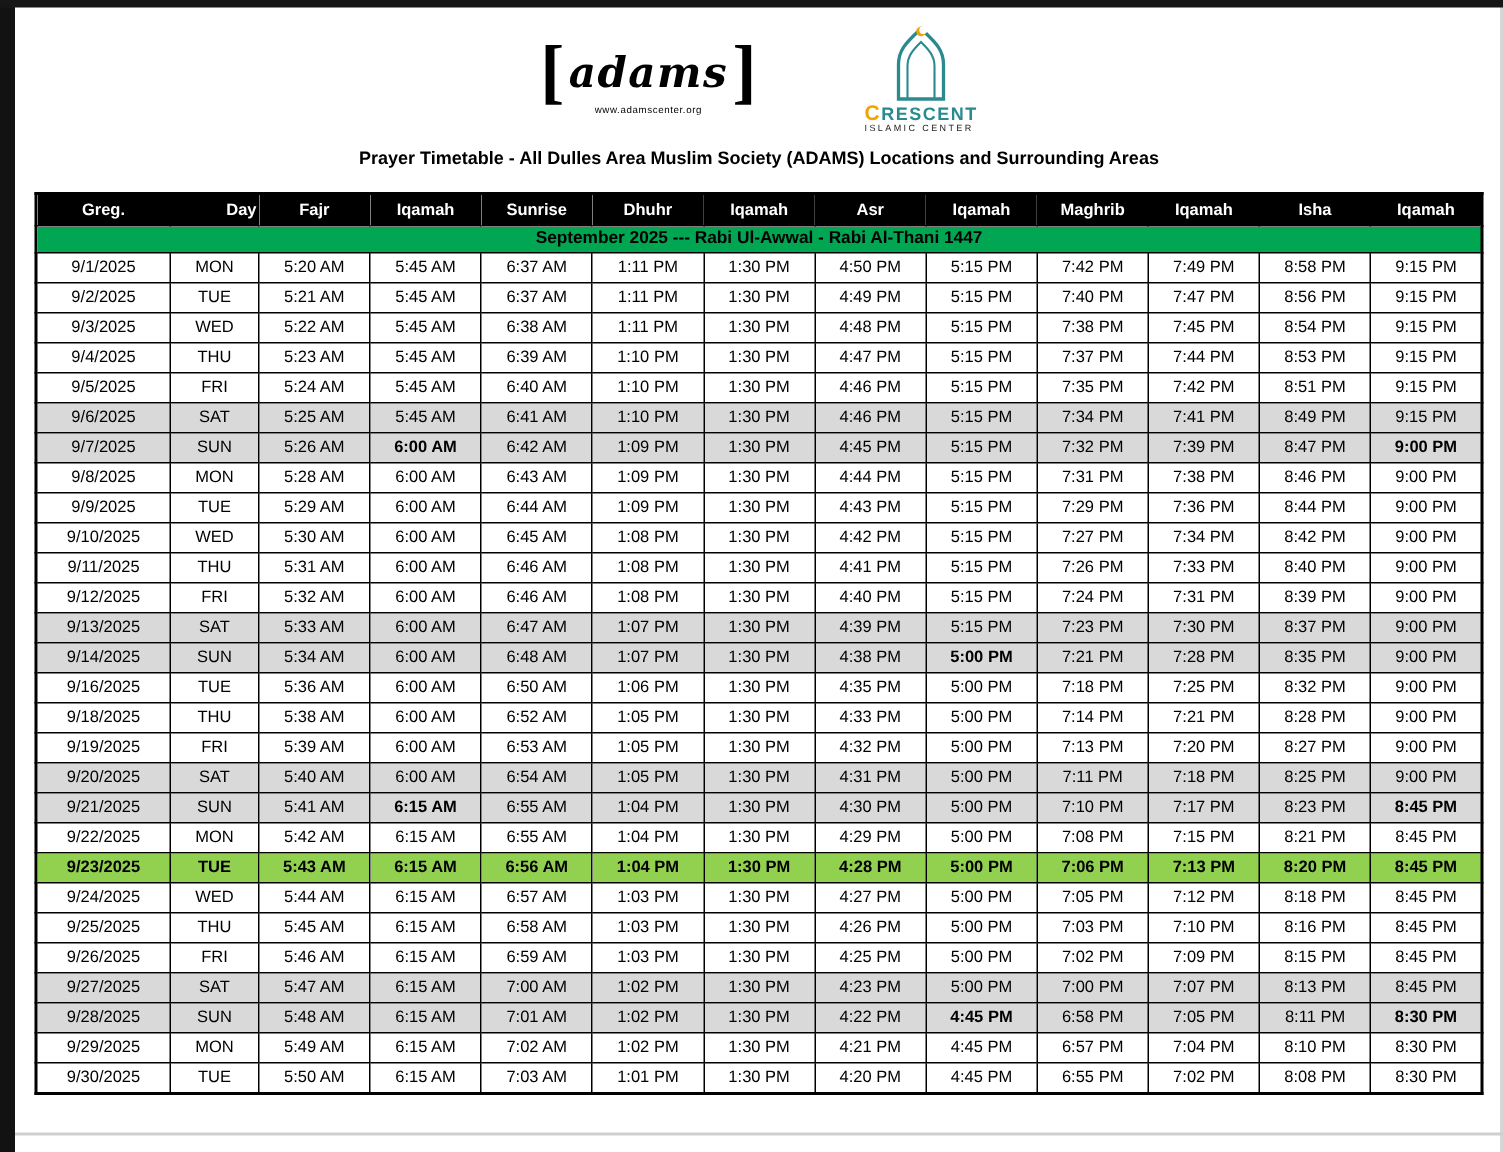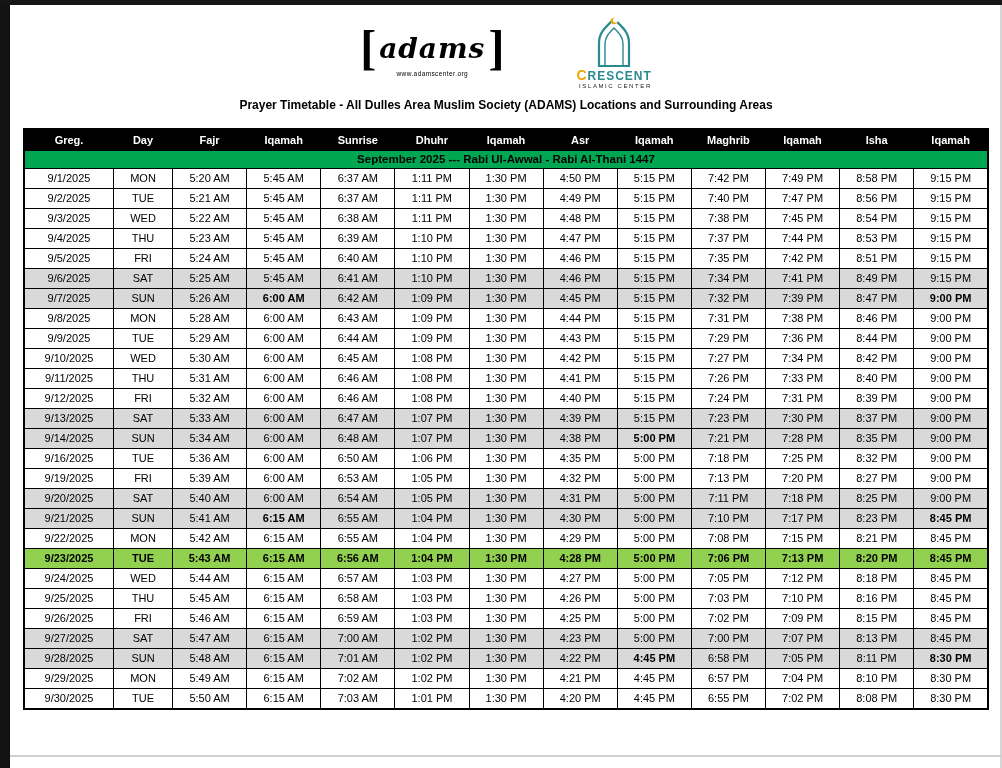--- a/index.html
+++ b/index.html
@@ -18,21 +18,21 @@
   .content { position:absolute; left:10px; top:5px; width:992px; }
 
   .logos { display:flex; justify-content:center; align-items:center; gap:72px; height:90px; padding-top:2px; }
 
   .adams { text-align:center; color:#000; }
   .adams-mark { display:flex; align-items:center; justify-content:center; }
   .bracket { font-family:"Liberation Serif", serif; font-weight:bold; font-size:48px; line-height:42px; }
   .adams-word { font-family:"DejaVu Serif", serif; font-style:italic; font-weight:bold; font-size:28px; margin:0 3px; letter-spacing:1px; }
   .adams-url { font-size:6.5px; margin-top:1px; letter-spacing:.4px; }
 
-  .crescent { text-align:right; }
+  .crescent { text-align:left; }
   .crescent svg { display:block; margin:0 auto; }
   .crescent-name { font-size:12px; font-weight:bold; color:var(--teal); letter-spacing:1px; line-height:12px; margin-top:1px; }
   .crescent-name .c-first { color:var(--orange); font-size:14px; }
   .crescent-sub { font-size:6px; color:#222; letter-spacing:1.6px; margin-top:1px; }
 
   .title { text-align:center; font-weight:bold; font-size:12px; color:#000; margin:1px 0 4px; }
 
   table { border-collapse:collapse; table-layout:fixed; width:966px; margin:16px auto; border:2px solid #000; }
   th, td {
     border:1px solid #000;
@@ -40,21 +40,21 @@
     font-size:11px;
     padding:0 1px;
     height:19px;
     line-height:19px;
     white-space:nowrap;
     overflow:hidden;
     color:#000;
   }
   thead th { background:#000; color:#fff; font-weight:bold; height:20px; line-height:20px; }
   thead th:nth-child(1) { width:86px; }
-  thead th:nth-child(2) { width:56px; }
+  thead th:nth-child(2) { width:56px;text-align:right; }
   tr.banner td { background:var(--banner-green); color:#000; font-weight:bold; height:17px; line-height:17px; font-size:11.5px; }
   tbody tr.shaded td { background:var(--shaded-gray); }
   tbody tr.highlight td { background:var(--highlight-green); font-weight:bold; }
   td.bold { font-weight:bold; }
 </style>
 </head>
 <body>
 
 <div class="edge-left"></div>
 <div class="edge-top"></div>
@@ -330,20 +330,35 @@
           <td>1:06 PM</td>
           <td>1:30 PM</td>
           <td>4:35 PM</td>
           <td>5:00 PM</td>
           <td>7:18 PM</td>
           <td>7:25 PM</td>
           <td>8:32 PM</td>
           <td>9:00 PM</td>
         </tr>
         <tr>
+          <td>9/18/2025</td>
+          <td>THU</td>
+          <td>5:38 AM</td>
+          <td>6:00 AM</td>
+          <td>6:52 AM</td>
+          <td>1:05 PM</td>
+          <td>1:30 PM</td>
+          <td>4:33 PM</td>
+          <td>5:00 PM</td>
+          <td>7:14 PM</td>
+          <td>7:21 PM</td>
+          <td>8:28 PM</td>
+          <td>9:00 PM</td>
+        </tr>
+        <tr>
           <td>9/19/2025</td>
           <td>FRI</td>
           <td>5:39 AM</td>
           <td>6:00 AM</td>
           <td>6:53 AM</td>
           <td>1:05 PM</td>
           <td>1:30 PM</td>
           <td>4:32 PM</td>
           <td>5:00 PM</td>
           <td>7:13 PM</td>

